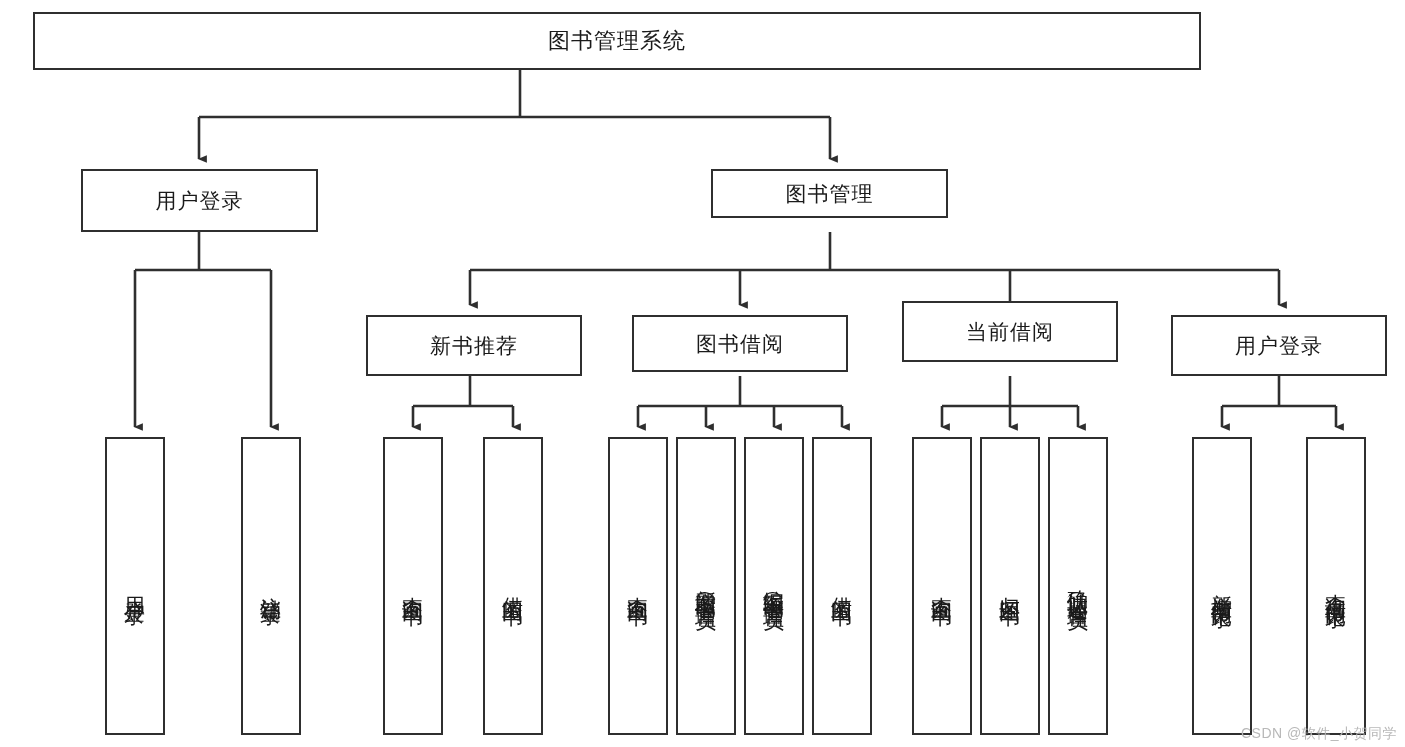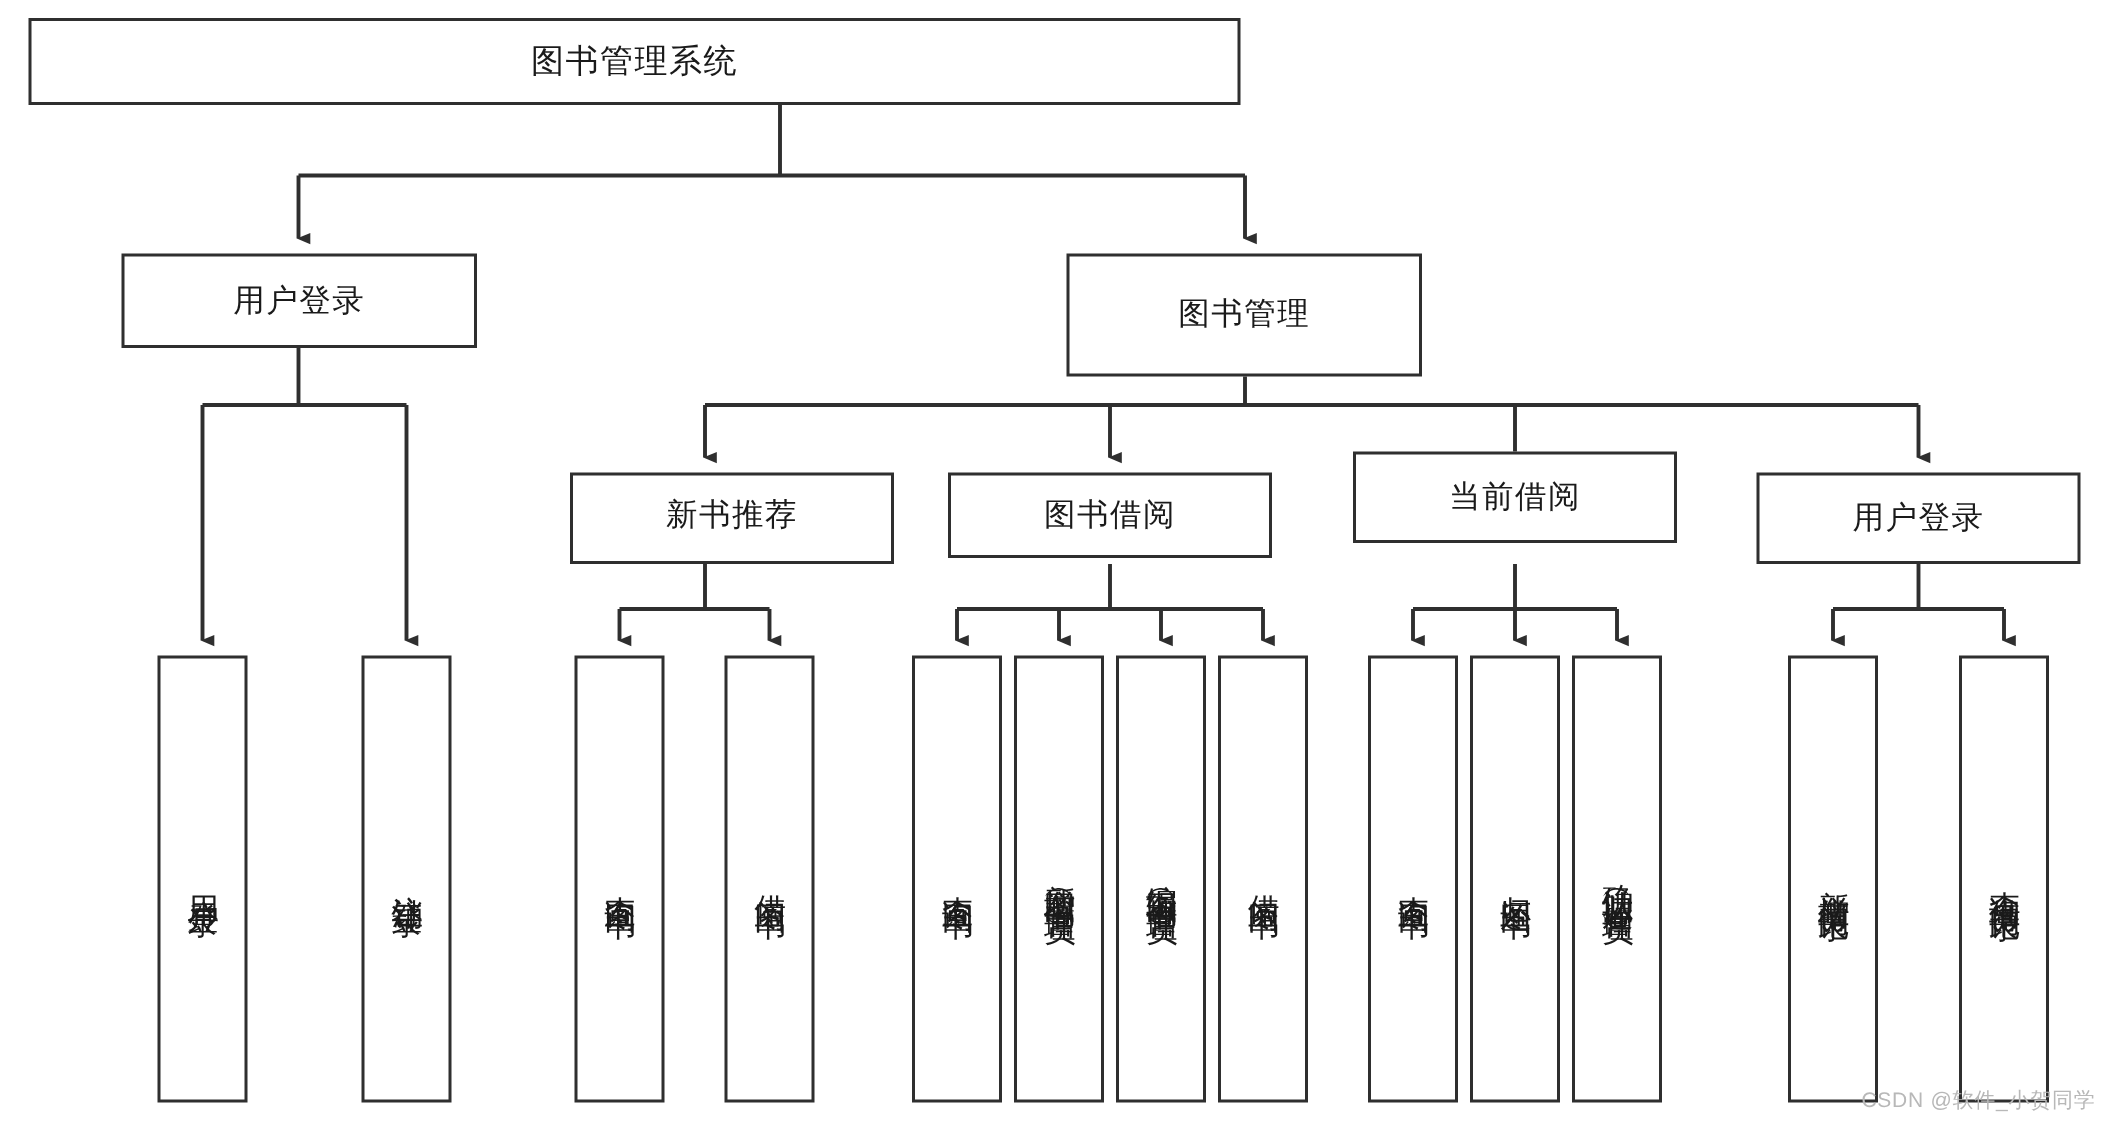--- a/index.html
+++ b/index.html
@@ -125,32 +125,32 @@
       <path d="M 1010 406 L 1010 427" marker-end="url(#arrow)"></path>
       <path d="M 1078 406 L 1078 427" marker-end="url(#arrow)"></path>
 
       <path d="M 1279 376 L 1279 406"></path>
       <path d="M 1222 406 L 1336 406"></path>
       <path d="M 1222 406 L 1222 427" marker-end="url(#arrow)"></path>
       <path d="M 1336 406 L 1336 427" marker-end="url(#arrow)"></path>
     </g>
   </svg>
 
-  <div class="node h root" style="left:19px; top:12px; width:808px; height:58px;">
+  <div class="node h root" style="left:33px; top:12px; width:1168px; height:58px;">
     <span>图书管理系统</span>
   </div>
 
   <div class="node h" style="left:81px; top:169px; width:237px; height:63px;">
     <span>用户登录</span>
   </div>
-  <div class="node h" style="left:711px; top:169px; width:237px; height:82px;">
+  <div class="node h" style="left:711px; top:169px; width:237px; height:49px;">
     <span>图书管理</span>
   </div>
 
-  <div class="node h" style="left:380px; top:315px; width:216px; height:61px;font-family:Liberation Mono, monospace;">
+  <div class="node h" style="left:366px; top:315px; width:216px; height:61px;">
     <span>新书推荐</span>
   </div>
   <div class="node h" style="left:632px; top:315px; width:216px; height:57px;">
     <span>图书借阅</span>
   </div>
   <div class="node h" style="left:902px; top:301px; width:216px; height:61px;">
     <span>当前借阅</span>
   </div>
   <div class="node h" style="left:1171px; top:315px; width:216px; height:61px;">
     <span>用户登录</span>

